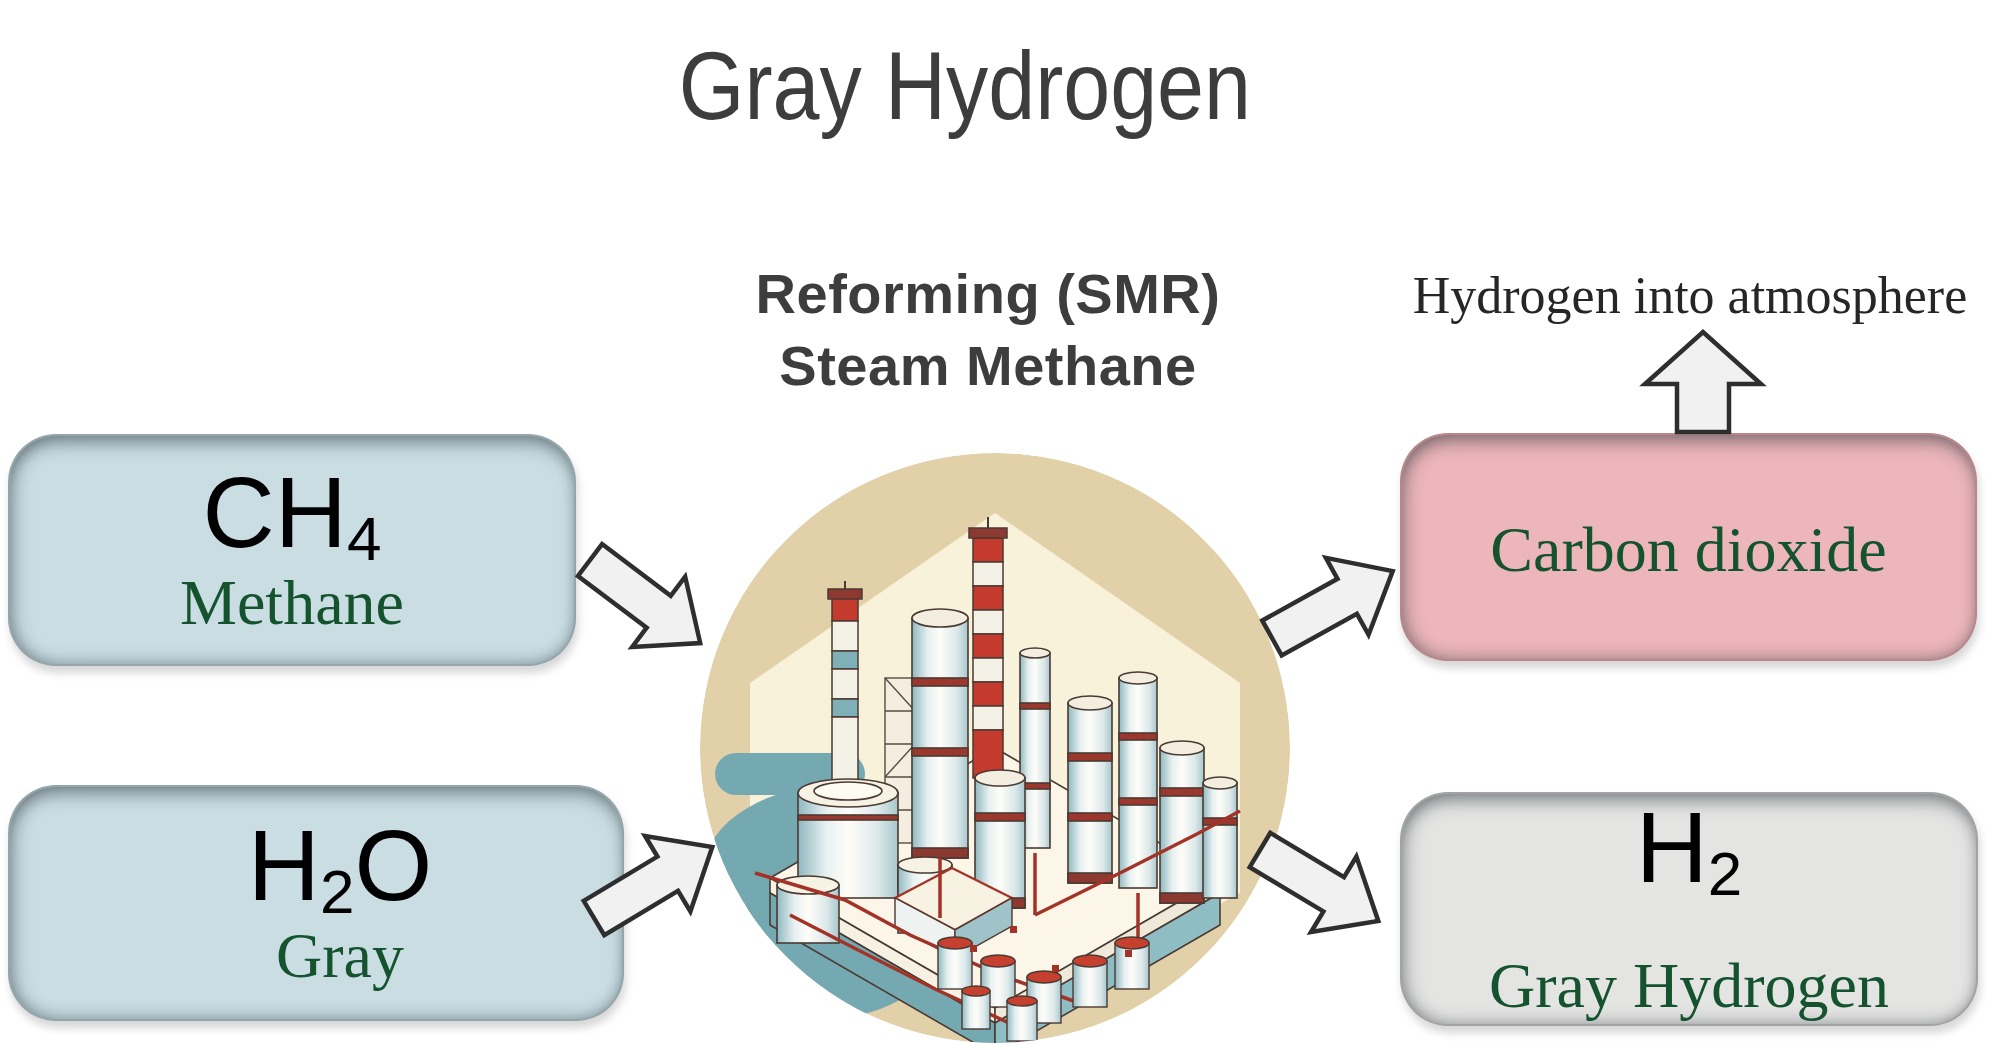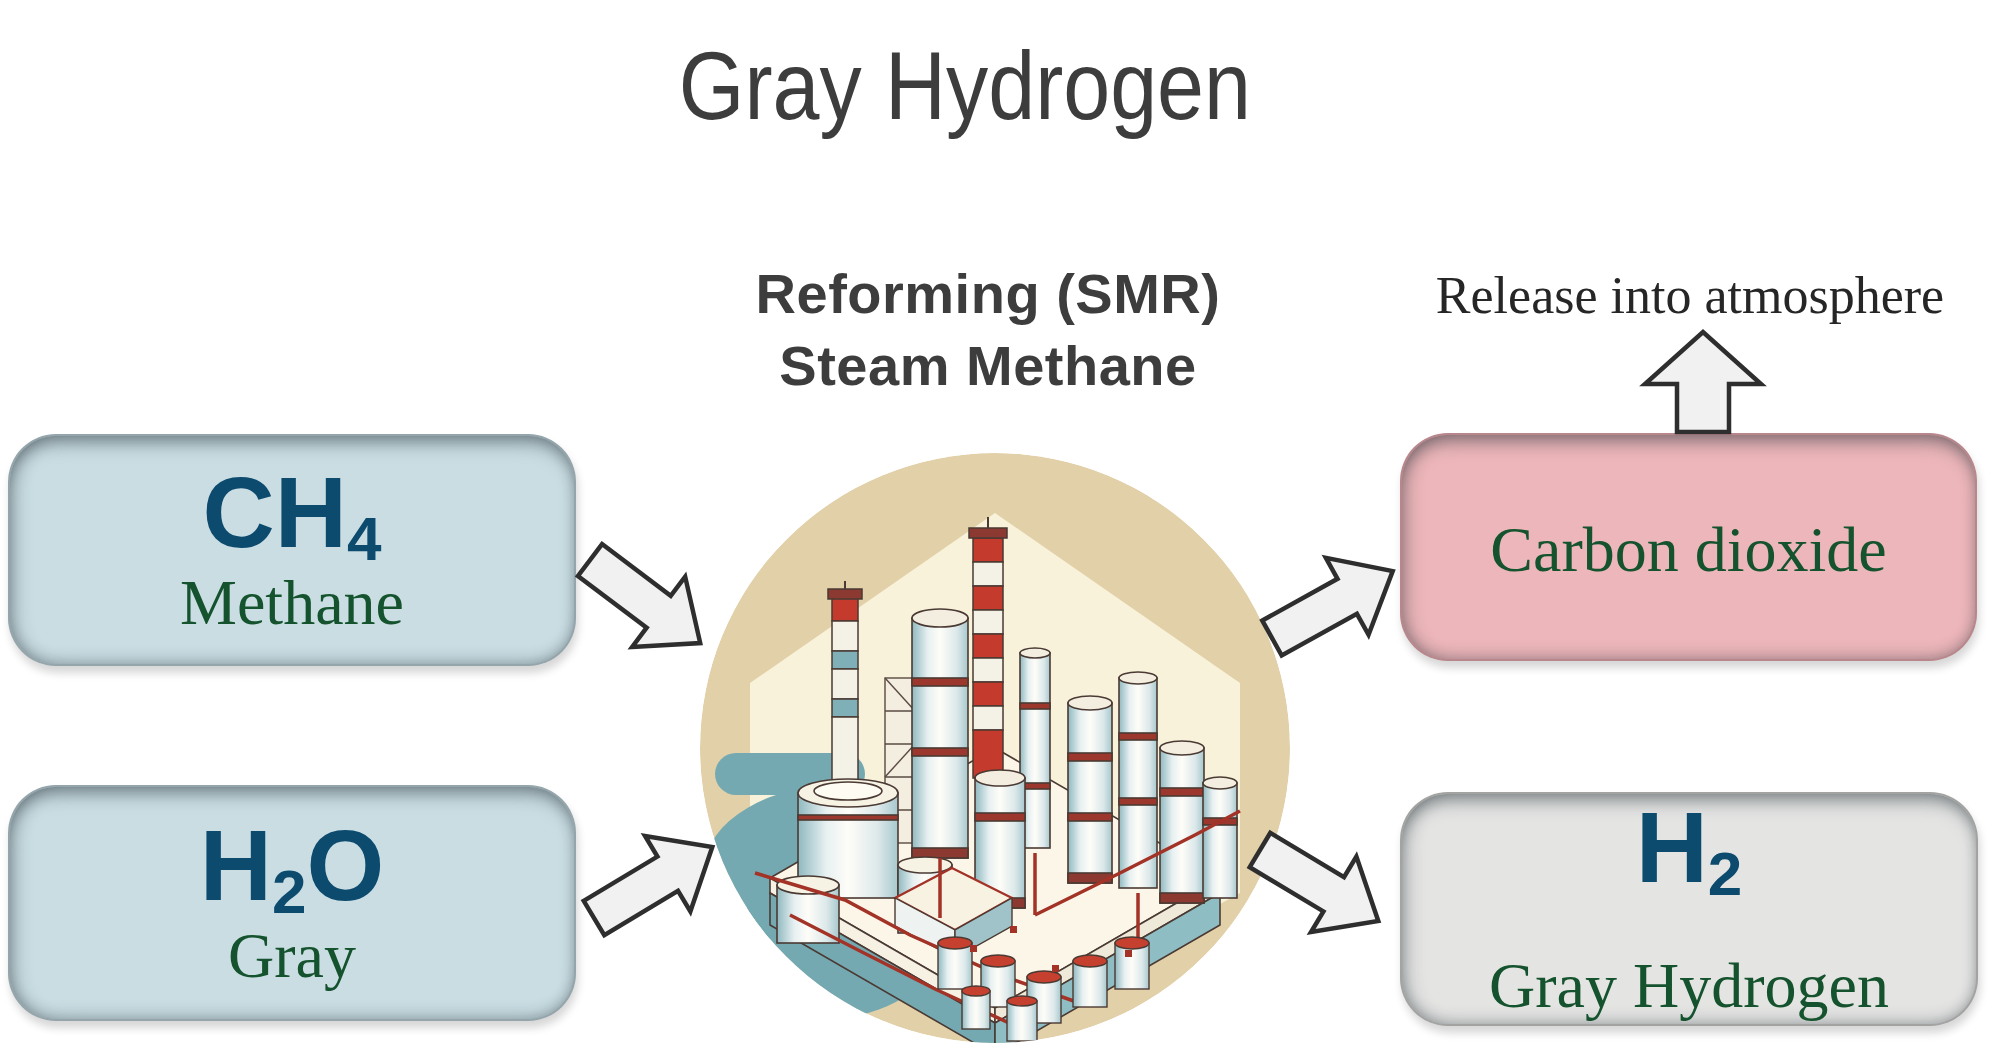--- a/index.html
+++ b/index.html
@@ -24,21 +24,21 @@
           box-shadow: inset 0 14px 18px -8px rgba(40,52,58,.55),
                       inset 16px 0 20px -14px rgba(40,52,58,.40),
                       inset -10px 0 16px -12px rgba(40,52,58,.28),
                       inset 0 -12px 16px -10px rgba(40,52,58,.33),
                       2px 7px 9px rgba(0,0,0,.16);}
   .box-ch4{left:8px;  top:434px; width:564px; height:228px;}
   .box-h2o{left:8px;  top:785px; width:564px; height:232px;}
   .box-co2{left:1400px;top:433px;width:573px; height:224px;border-color:rgba(140,95,100,.55);}
   .box-h2 {left:1400px;top:792px;width:574px; height:230px;border-color:rgba(110,110,110,.55);gap:48px;}
 
-  .formula{font-weight:700;font-size:100px;line-height:1;color:#0c4a6e;white-space:nowrap;}
+  .formula{font-weight:400;font-size:100px;line-height:1;color:#000000;white-space:nowrap;}
   .formula .sub{font-size:.62em;position:relative;top:.22em;}
   .box-name{font-family:"Liberation Serif",serif;font-size:64px;line-height:1.1;
             color:#14532d;margin-top:6px;white-space:nowrap;}
 
   
   .overlay{position:absolute;left:0;top:0;width:2000px;height:1050px;pointer-events:none;}
 
   
   .plant{position:absolute;left:700px;top:453px;width:590px;height:590px;}
 </style>
@@ -49,28 +49,28 @@
 
   <div class="title">
     <span class="title-inner">Gray Hydrogen</span>
   </div>
 
   <div class="smr-label">
     <div>Reforming (SMR)</div>
     <div>Steam Methane</div>
   </div>
 
-  <div class="release-label">Release into atmosphere</div>
+  <div class="release-label">Hydrogen into atmosphere</div>
 
   <div class="io-box box-ch4" style="background-color: rgb(201, 221, 227);">
     <div class="formula"><span>CH</span><span class="sub">4</span><span></span></div>
     <div class="box-name">Methane</div>
   </div>
 
-  <div class="io-box box-h2o" style="background-color: rgb(201, 221, 227);">
+  <div class="io-box box-h2o" style="background-color: rgb(201, 221, 227); padding-left: 48px;">
     <div class="formula"><span>H</span><span class="sub">2</span><span>O</span></div>
     <div class="box-name">Gray</div>
   </div>
 
   <div class="io-box box-co2" style="background-color: rgb(237, 182, 186);">
     <div class="box-name">Carbon dioxide</div>
   </div>
 
   <div class="io-box box-h2" style="background-color: rgb(228, 228, 227);">
     <div class="formula"><span>H</span><span class="sub">2</span><span></span></div>

